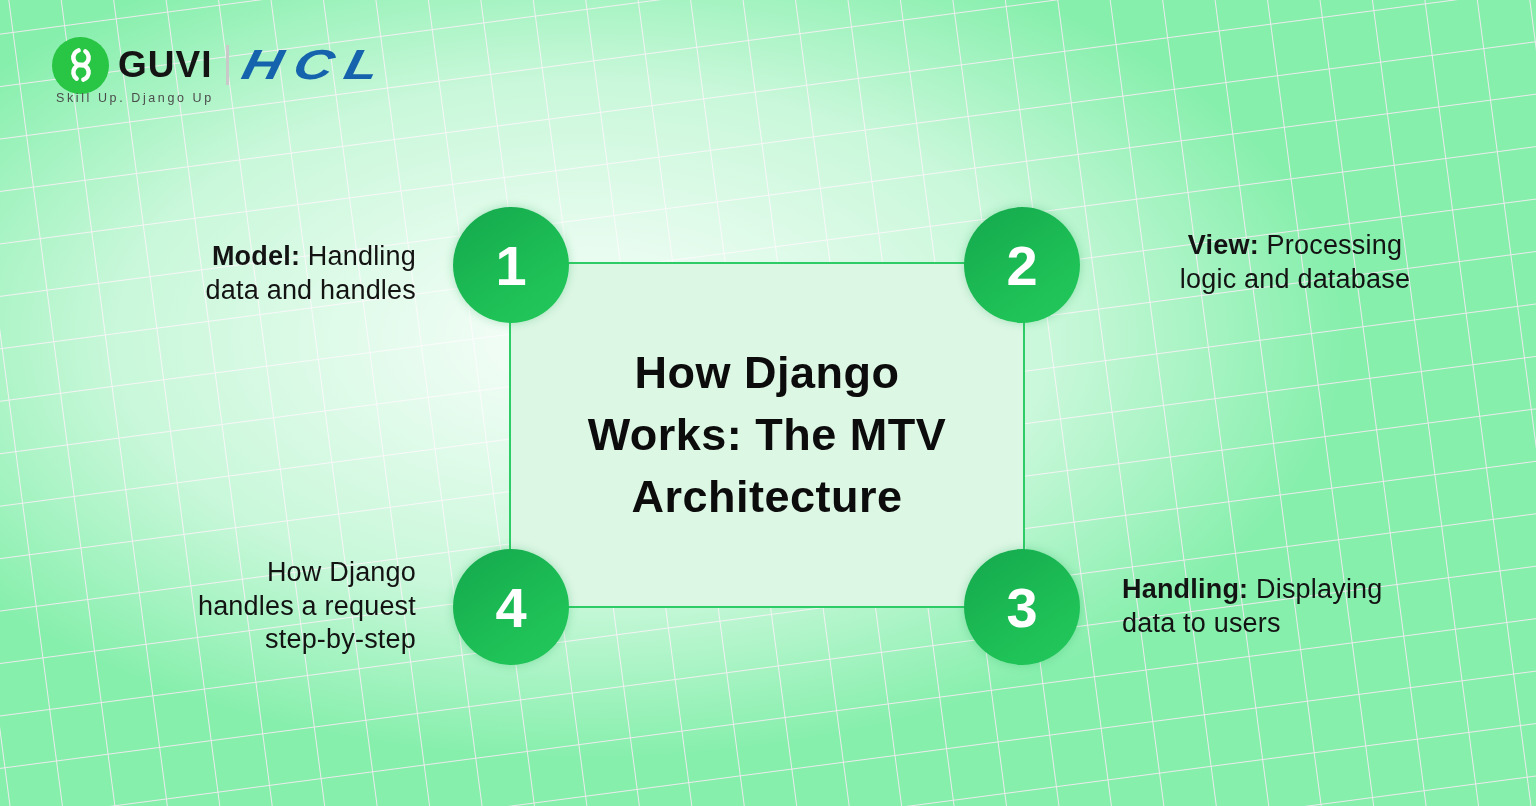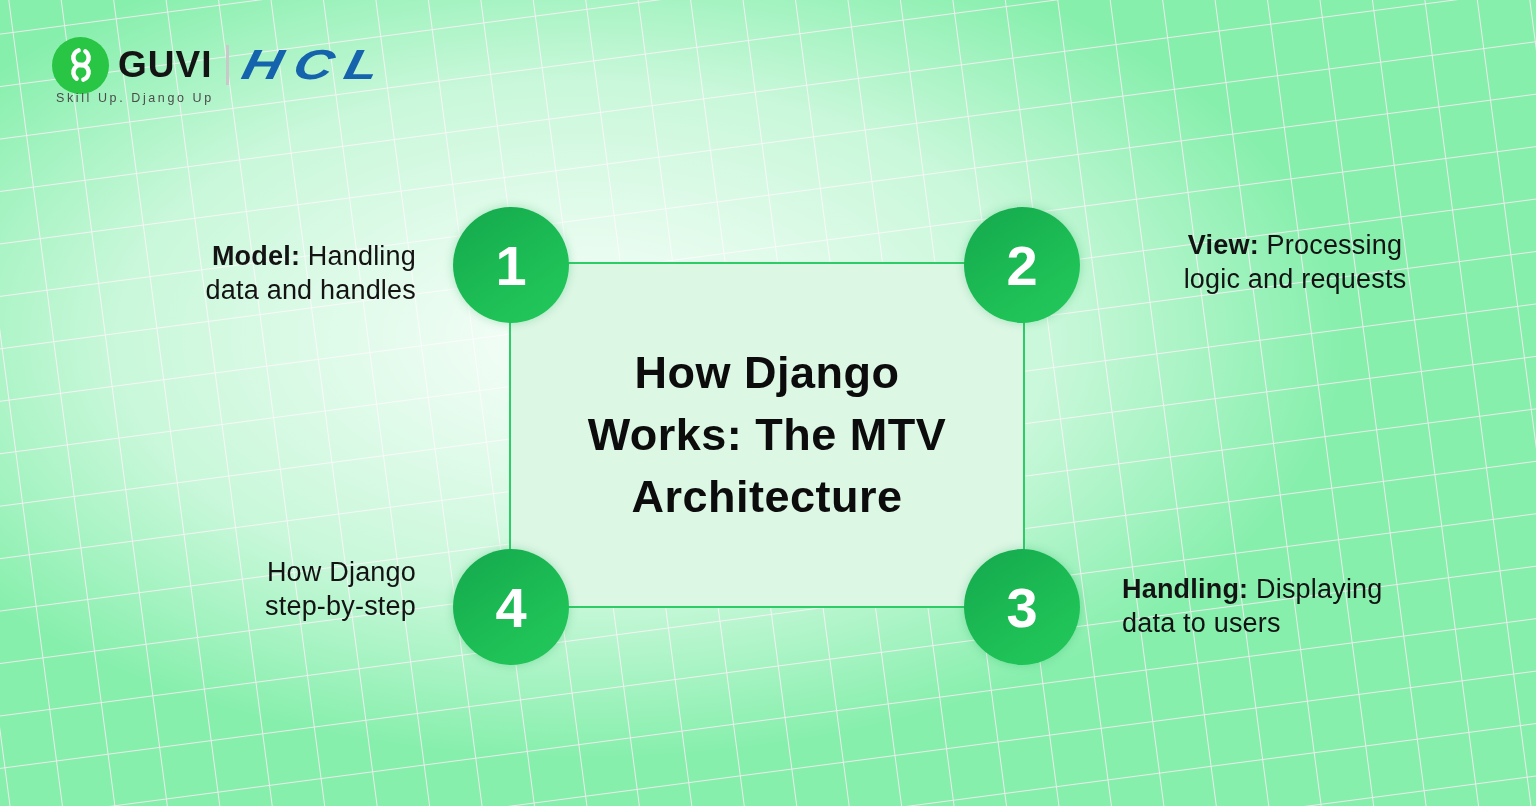--- a/index.html
+++ b/index.html
@@ -119,26 +119,27 @@
     <span>4</span>
   </div>
 
   <div class="label l1">
     <div><span class="b">Model:</span><span> Handling</span></div>
     <div><span class="b"></span><span>data and handles</span></div>
   </div>
 
   <div class="label l2">
     <div><span class="b">View:</span><span> Processing</span></div>
-    <div><span class="b"></span><span>logic and requests</span></div>
+    <div><span class="b"></span><span>logic and database</span></div>
   </div>
 
   <div class="label l3">
     <div><span class="b">Handling:</span><span> Displaying</span></div>
     <div><span class="b"></span><span>data to users</span></div>
   </div>
 
   <div class="label l4">
     <div><span class="b"></span><span>How Django</span></div>
+    <div><span class="b"></span><span>handles a request</span></div>
     <div><span class="b"></span><span>step-by-step</span></div>
   </div>
 
 </div>
 
 </body></html>

